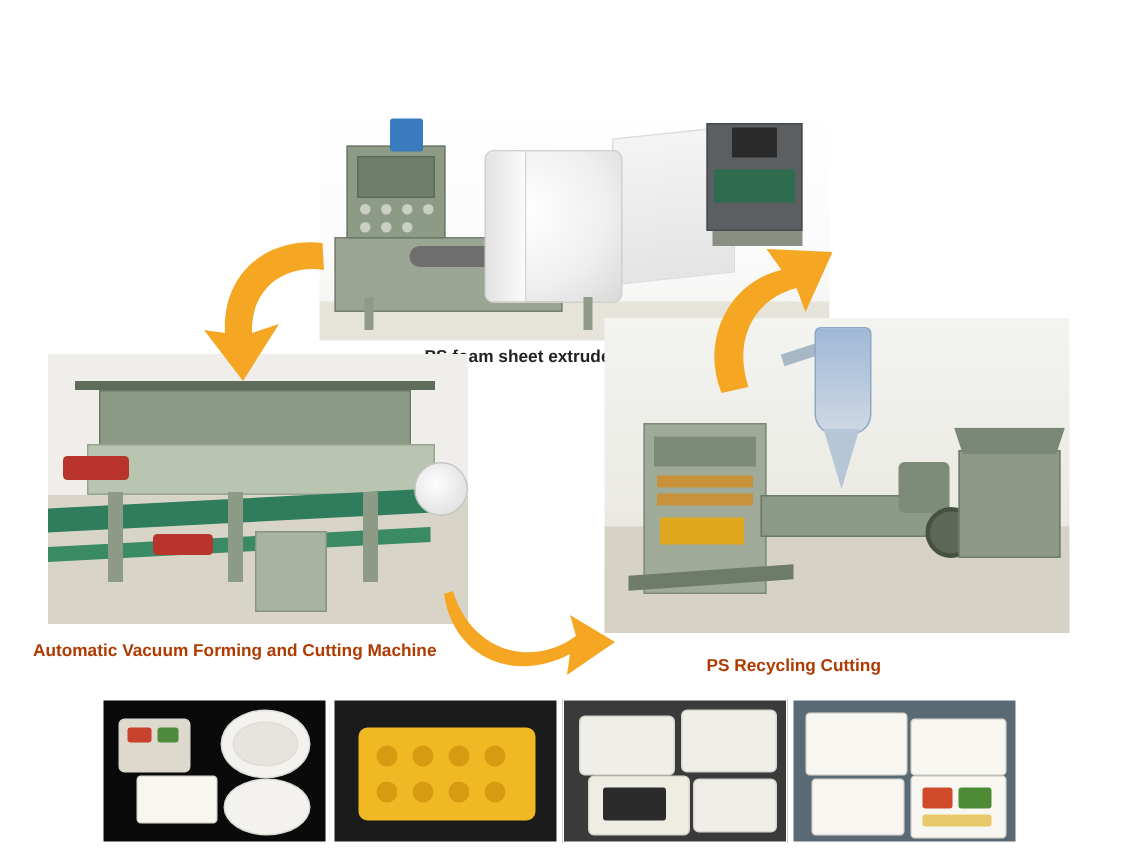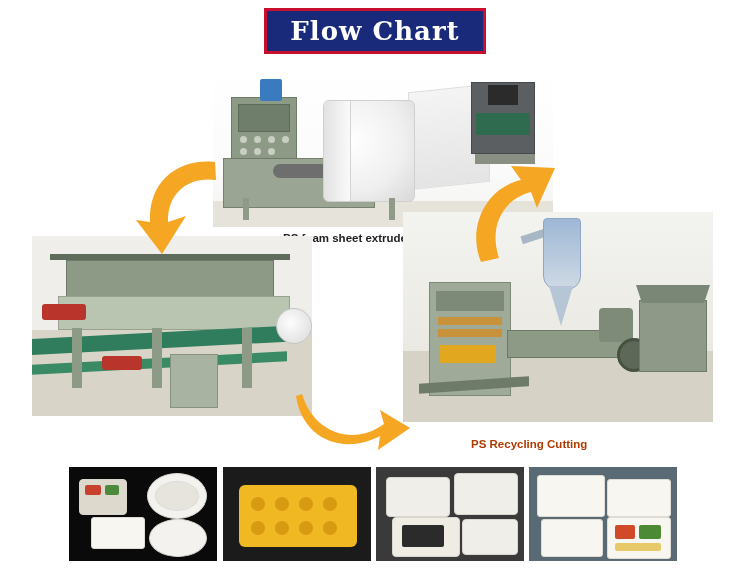--- a/index.html
+++ b/index.html
@@ -312,23 +312,20 @@
   .food {
     position: absolute;
     border-radius: 2px;
   }
 </style>
 </head>
 <body>
 
 <div id="root">
 
-  <div class="title-box">
-    <span class="title-text">Flow Chart</span>
-  </div>
 
   <div class="photo" id="photo-extruder">
     <div class="floor"></div>
     <div class="frame"></div>
     <div class="cab">
       <div class="panel"></div>
       <div class="knob" style="left:8px; top:38px;"></div>
       <div class="knob" style="left:22px; top:38px;"></div>
       <div class="knob" style="left:36px; top:38px;"></div>
       <div class="knob" style="left:50px; top:38px;"></div>
@@ -362,20 +359,21 @@
     <div class="belt2"></div>
     <div class="post" style="left:40px;"></div>
     <div class="post" style="left:120px;"></div>
     <div class="post" style="left:210px;"></div>
     <div class="red"></div>
     <div class="red2"></div>
     <div class="ctrl"></div>
     <div class="spool"></div>
   </div>
 
+  <div class="caption" style="left:22px; top:428px;">Automatic Vacuum Forming and Cutting Machine</div>
 
   <div class="photo" id="photo-recycling">
     <div class="floor"></div>
     <div class="duct"></div>
     <div class="cyclone"></div>
     <div class="cyc-cone"></div>
     <div class="cabinet">
       <div class="screen"></div>
       <div class="btnrow" style="top:34px; background:#c8923a;"></div>
       <div class="btnrow" style="top:46px; background:#c8923a;"></div>

